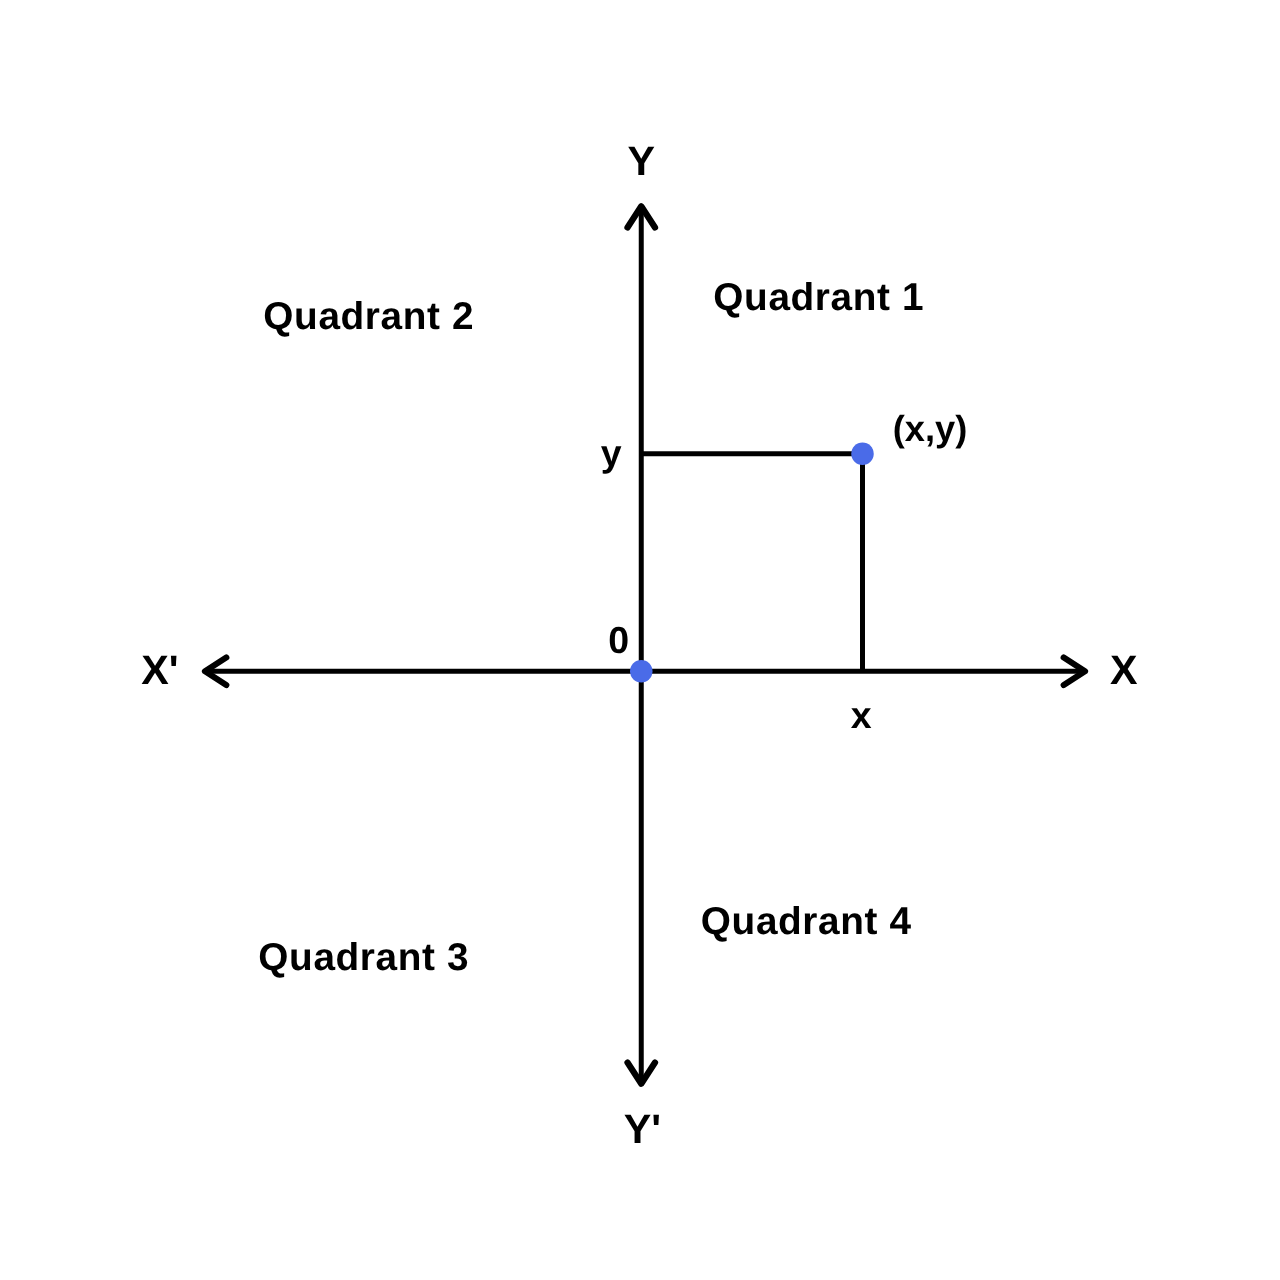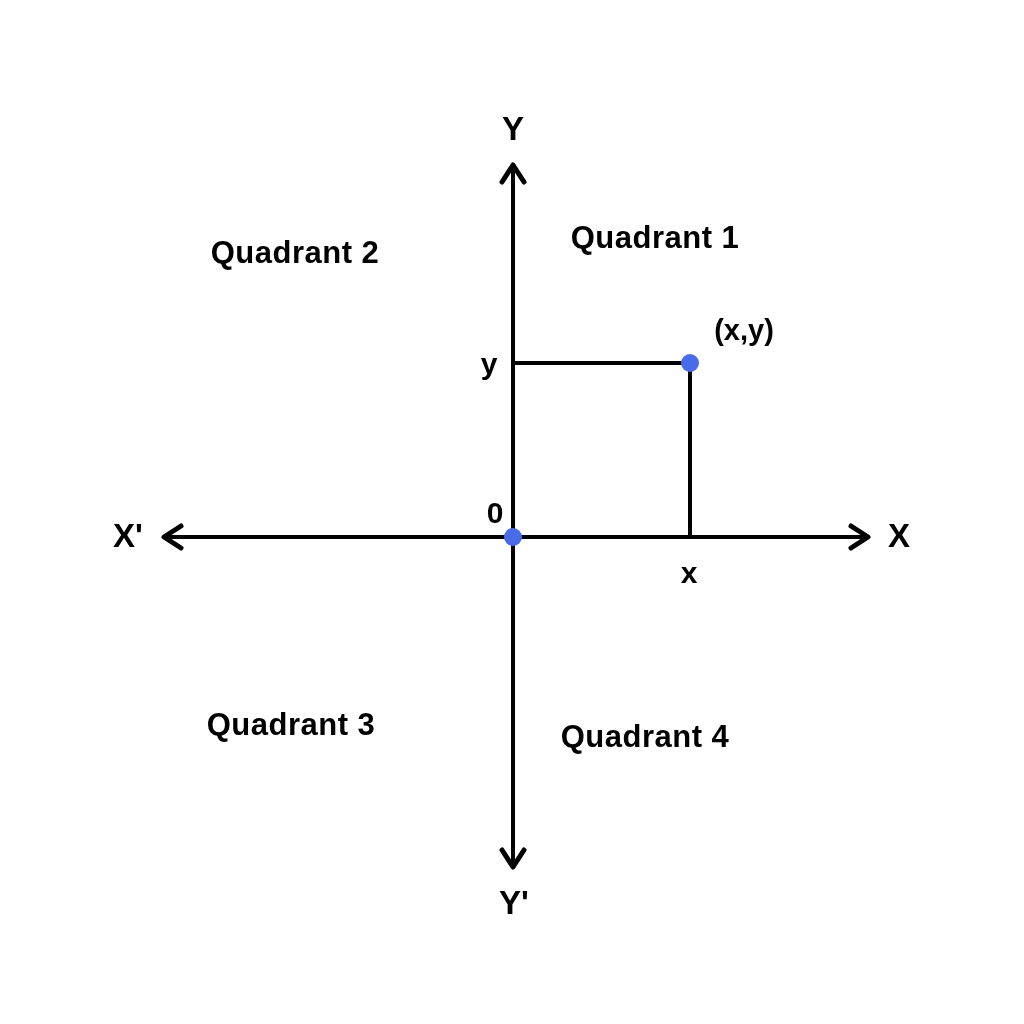--- a/index.html
+++ b/index.html
@@ -52,27 +52,27 @@
     <line x1="513" y1="363" x2="690" y2="363" stroke="#000000" stroke-width="4"></line>
     <line x1="690" y1="363" x2="690" y2="537" stroke="#000000" stroke-width="4"></line>
 
     <circle cx="513" cy="537" r="9" fill="#4A6BE8"></circle>
 
     <circle cx="690" cy="363" r="9" fill="#4A6BE8"></circle>
   </svg>
 
   <div class="lbl quad-lbl" style="left:655px; top:238px;">Quadrant 1</div>
   <div class="lbl quad-lbl" style="left:295px; top:253px;">Quadrant 2</div>
-  <div class="lbl quad-lbl" style="left:291px; top:725px;">Quadrant 3</div>
+  <div class="lbl quad-lbl" style="left:291px; top:766px;">Quadrant 3</div>
   <div class="lbl quad-lbl" style="left:645px; top:737px;">Quadrant 4</div>
 
   <div class="lbl axis-lbl" style="left:513px; top:129px;">Y</div>
   <div class="lbl axis-lbl" style="left:514px; top:903px;">Y'</div>
   <div class="lbl axis-lbl" style="left:899px; top:536px;">X</div>
   <div class="lbl axis-lbl" style="left:128px; top:536px;">X'</div>
 
   <div class="lbl coord-lbl" style="left:495px; top:513px;">0</div>
 
-  <div class="lbl point-lbl" style="left:744px; top:330px;">(x,y)</div>
+  <div class="lbl point-lbl" style="left:744px; top:344px;">(x,y)</div>
   <div class="lbl coord-lbl" style="left:489px; top:364px;">y</div>
   <div class="lbl coord-lbl" style="left:689px; top:573px;">x</div>
 
 </div>
 
 </body></html>

